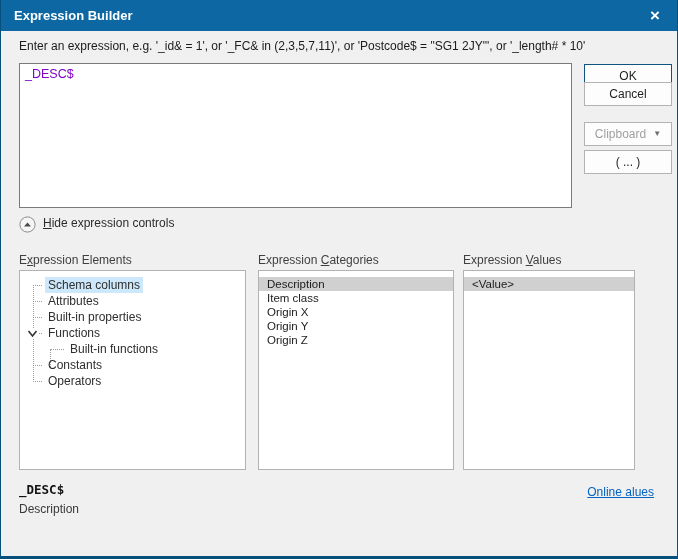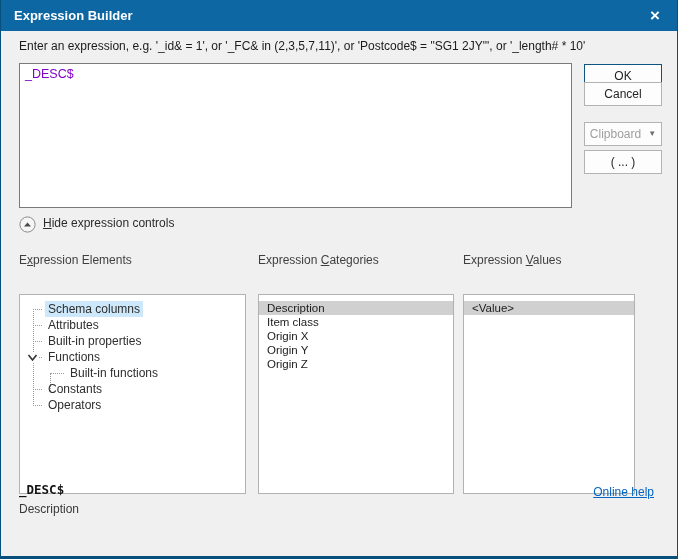--- a/index.html
+++ b/index.html
@@ -36,21 +36,21 @@
   
   .expr-box {
     position:absolute; left:18px; top:63px; width:553px; height:145px;
     background:#ffffff; border:1px solid #7a7a7a;
     padding:3px 5px; font-size:12.5px; cursor:text;
   }
   .expr-text { color:#8000c8; }
 
   
   .btn {
-    position:absolute; left:583px; width:78px; height:24px;
+    position:absolute; left:583px; width:88px; height:24px;
     background:#fdfdfd; border:1px solid #b3b3b3;
     font-size:12px; color:#1f1f1f;
     display:flex; align-items:center; justify-content:center;
     cursor:pointer; font-family:"Liberation Sans", sans-serif;
   }
   .btn-ok       { top:64px; border:1px solid #0f5380; }
   .btn-cancel   { top:82px; }
   .btn-clipboard{ top:122px; color:#9f9f9f; gap:7px; cursor:default; }
   .btn-parens   { top:150px; }
   .dd-arrow { font-size:8px; color:#6e6e6e; line-height:1; }
@@ -66,21 +66,21 @@
 
   
   .panel-label { position:absolute; top:253px; font-size:12px; color:#3f3f3f; }
   .lbl-elements  { left:18px; }
   .lbl-categories{ left:257px; }
   .lbl-values    { left:462px; }
 
   
   .panel {
     position:absolute; top:270px; height:200px;
-    background:#ffffff; border:1px solid #b2b2b2; overflow:hidden;margin-top:24px;
+    background:#ffffff; border:1px solid #b2b2b2; overflow:hidden;
   }
   .panel-elements  { left:18px;  width:227px; }
   .panel-categories{ left:257px; width:196px; }
   .panel-values    { left:462px; width:172px; }
 
   
   .tree { position:relative; padding-top:6px; font-size:12px; color:#2e2e2e; }
   .trunk {
     position:absolute; left:13px; top:14px; height:97px;
     border-left:1px dotted #9b9b9b;
@@ -185,15 +185,15 @@
   </div>
 
   <div class="panel panel-values">
     <div class="list">
       <div class="lrow selected">&lt;Value&gt;</div>
     </div>
   </div>
 
   <div class="footer-expr">_DESC$</div>
   <div class="footer-desc">Description</div>
-  <a class="help-link">Online help</a>
+  <a class="help-link">Online alues</a>
 
 </div>
 
 </body></html>

